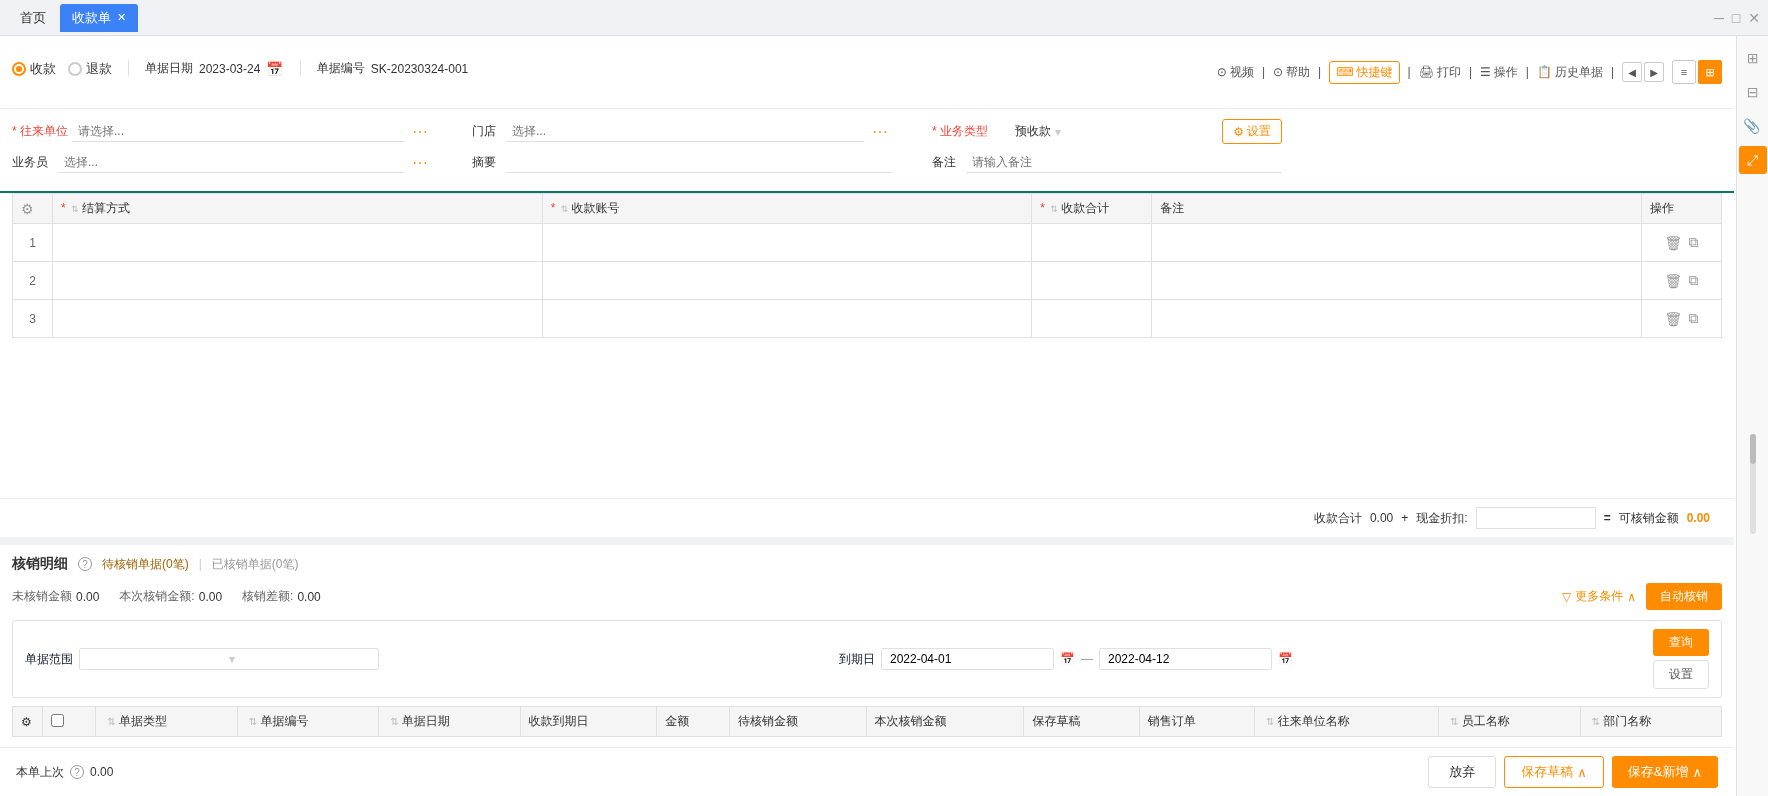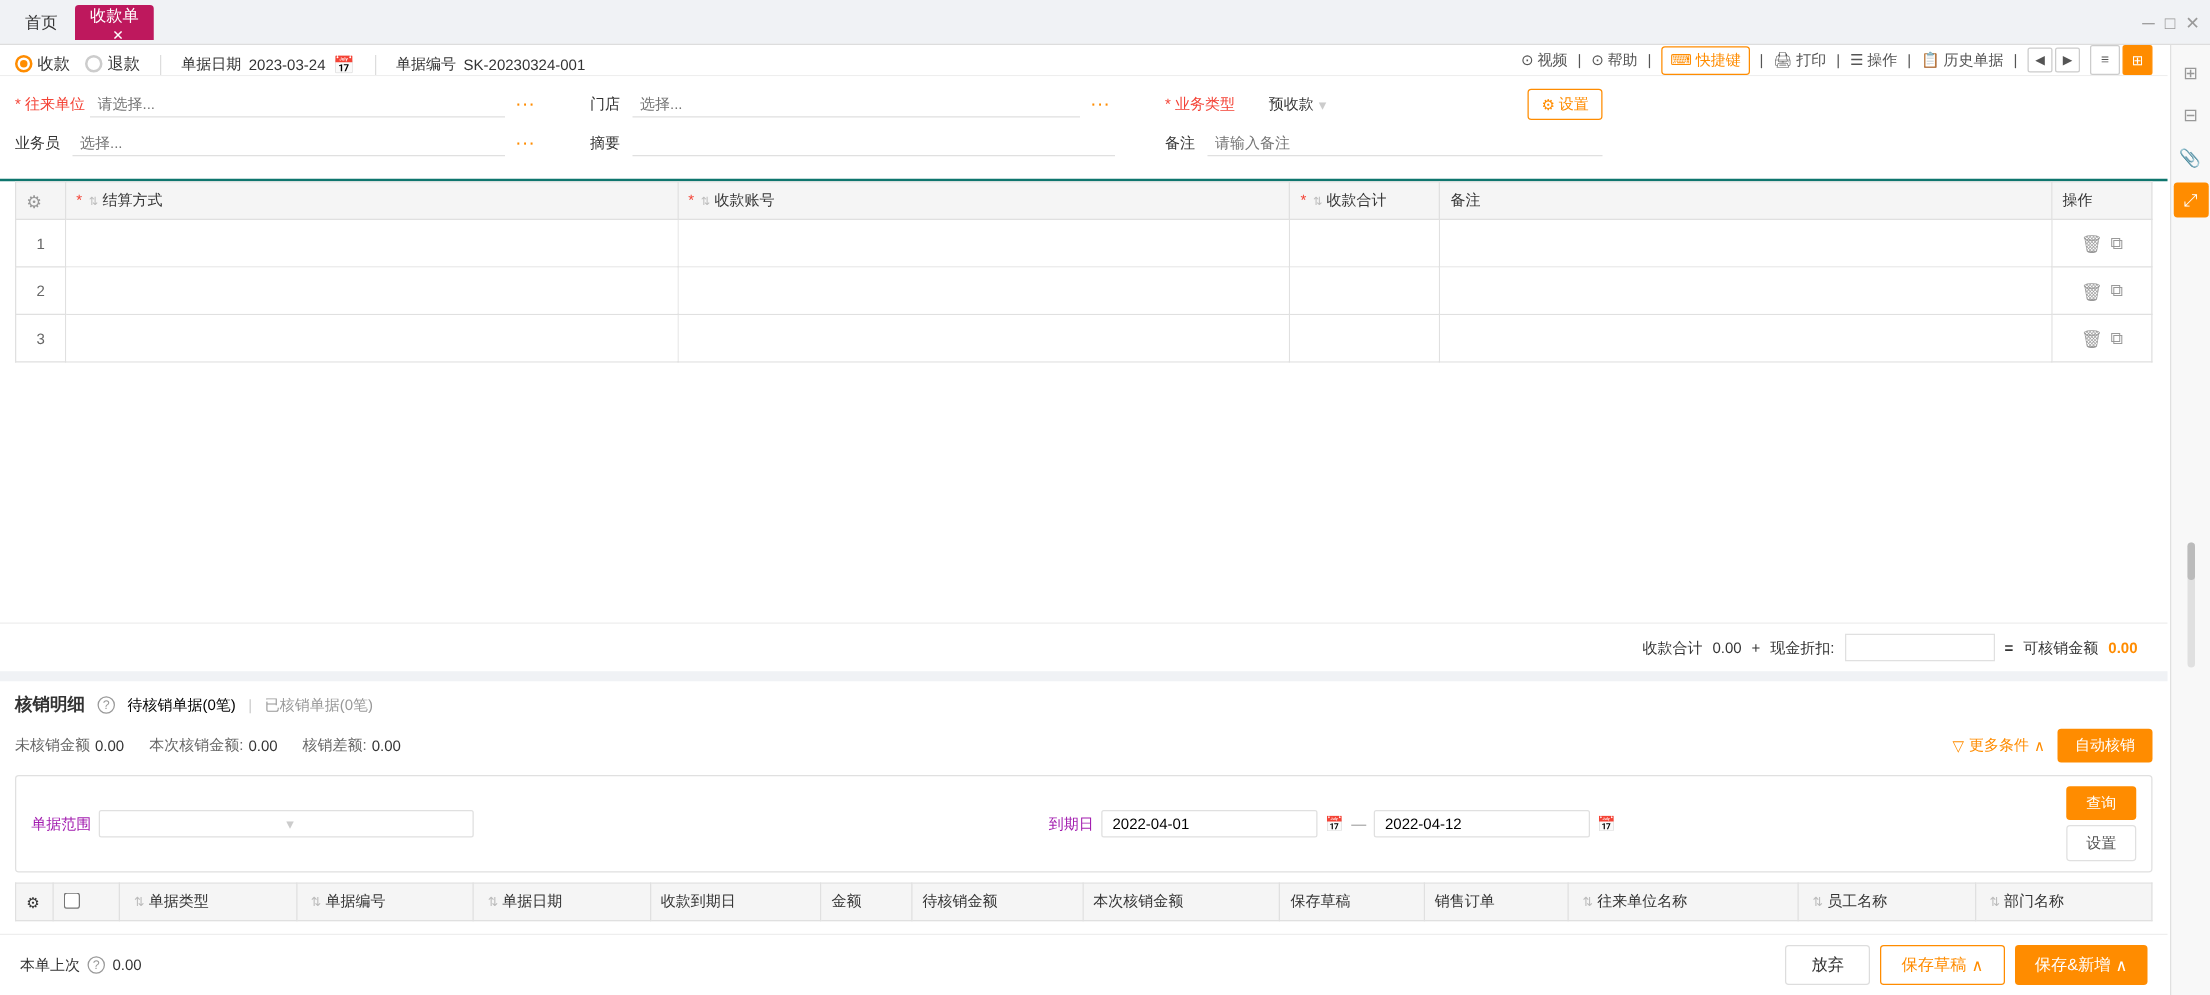--- a/index.html
+++ b/index.html
@@ -9,29 +9,29 @@
     .tab-bar {
       display: flex; align-items: center; background: #f0f2f5; height: 36px;
       border-bottom: 1px solid #ddd; padding: 0 8px; gap: 2px;
     }
     .tab-item {
       display: flex; align-items: center; padding: 0 12px; height: 28px;
       border-radius: 3px 3px 0 0; font-size: 13px; cursor: pointer;
       background: #f0f2f5; color: #555;
     }
     .tab-item.home { background: #f0f2f5; color: #333; }
-    .tab-item.active { background: #be185d; color: #fff; flex-direction: column; }
+    .tab-item.active { background: #3b82f6; color: #fff; }
     .tab-close { margin-left: 6px; font-size: 11px; cursor: pointer; }
     .window-controls { margin-left: auto; display: flex; gap: 8px; align-items: center; color: #999; font-size: 14px; cursor: pointer; }
 
     
     .main-container { background: #fff; height: calc(100vh - 36px); overflow-y: auto; display: flex; flex-direction: column; }
 
     
-    .toolbar { display: flex; align-items: flex-end; padding: 0 12px; border-bottom: 1px solid #eee; gap: 16px; background: #fff; }
+    .toolbar { display: flex; align-items: flex-start; padding: 24px 12px; border-bottom: 1px solid #eee; gap: 16px; background: #fff; }
     .radio-group { display: flex; align-items: center; gap: 12px; }
     .radio-item { display: flex; align-items: center; gap: 4px; cursor: pointer; font-size: 13px; }
     .radio-dot { width: 14px; height: 14px; border-radius: 50%; border: 2px solid #ccc; display: flex; align-items: center; justify-content: center; }
     .radio-dot.active { border-color: #ff8c00; }
     .radio-dot.active::after { content: ''; width: 6px; height: 6px; background: #ff8c00; border-radius: 50%; }
     .toolbar-field { display: flex; align-items: center; gap: 6px; font-size: 12px; }
     .toolbar-label { color: #333; white-space: nowrap; }
     .toolbar-value { color: #333; font-weight: 500; }
     .date-icon { color: #ff8c00; cursor: pointer; font-size: 14px; }
     .divider-v { width: 1px; height: 16px; background: #ddd; }
@@ -75,29 +75,29 @@
     .summary-row { display: flex; align-items: center; justify-content: flex-end; padding: 8px 24px; gap: 8px; font-size: 12px; color: #333; border-top: 1px solid #eee; }
     .summary-input { border: 1px solid #e0e0e0; padding: 3px 8px; width: 120px; font-size: 12px; outline: none; }
     .summary-value { color: #ff8c00; font-weight: bold; }
     .eq-sign { font-weight: bold; }
 
     
     .writeoff-section { padding: 10px 12px; background: #fff; border-top: 8px solid #f0f2f5; }
     .section-title { display: flex; align-items: center; gap: 10px; margin-bottom: 10px; }
     .section-title-text { font-size: 14px; font-weight: bold; color: #333; }
     .info-icon { width: 14px; height: 14px; border-radius: 50%; border: 1px solid #999; display: flex; align-items: center; justify-content: center; font-size: 10px; color: #999; cursor: pointer; }
-    .tab-link { color: #000000; cursor: pointer; font-size: 12px; }
+    .tab-link { color: #a16207; cursor: pointer; font-size: 12px; }
     .writeoff-stats { display: flex; align-items: center; gap: 20px; margin-bottom: 10px; font-size: 12px; }
     .stat-item { display: flex; align-items: center; gap: 4px; }
     .stat-label { color: #666; }
     .stat-value { color: #333; font-weight: 500; }
     .filter-btn { display: flex; align-items: center; gap: 4px; color: #ff8c00; cursor: pointer; font-size: 12px; }
     .auto-btn { background: #ff8c00; color: #fff; border: none; padding: 5px 14px; border-radius: 3px; cursor: pointer; font-size: 12px; }
     .filter-field { display: flex; align-items: center; gap: 6px; flex: 1; }
-    .filter-label { color: #a21caf; white-space: nowrap; font-size: 12px; }
+    .filter-label { color: #0f172a; white-space: nowrap; font-size: 12px; }
     .filter-select { display: flex; align-items: center; border: 1px solid #e0e0e0; padding: 3px 8px; flex: 1; cursor: pointer; border-radius: 2px; }
     .filter-select span { flex: 1; color: #999; font-size: 12px; }
     .date-range { display: flex; align-items: center; gap: 6px; }
     .date-input { border: 1px solid #e0e0e0; padding: 3px 8px; font-size: 12px; border-radius: 2px; }
     .date-dash { color: #999; }
     .query-btn { background: #ff8c00; color: #fff; border: none; padding: 5px 16px; border-radius: 3px; cursor: pointer; font-size: 12px; }
     .setting-btn2 { border: 1px solid #e0e0e0; color: #555; background: #fff; padding: 5px 14px; border-radius: 3px; cursor: pointer; font-size: 12px; }
     .filter-btns { display: flex; flex-direction: column; gap: 4px; }
 
     

